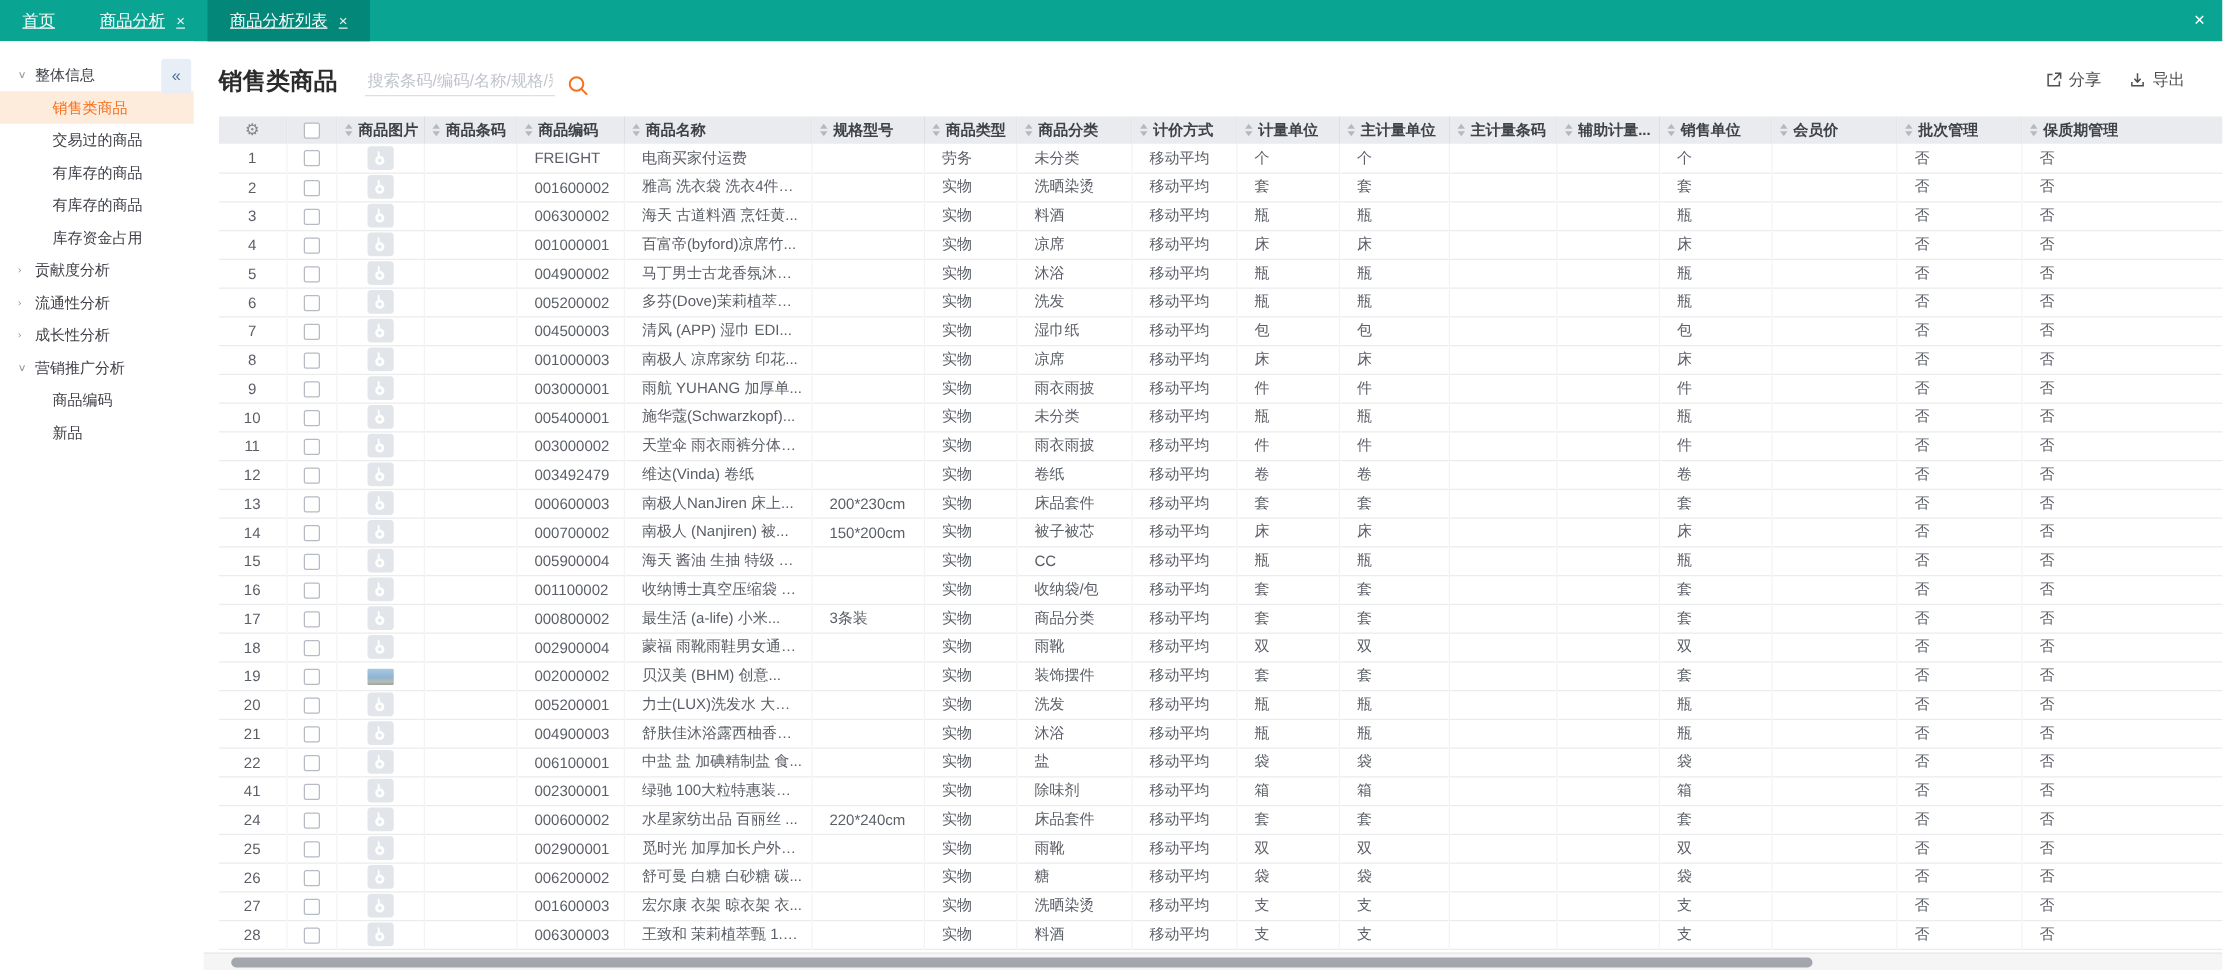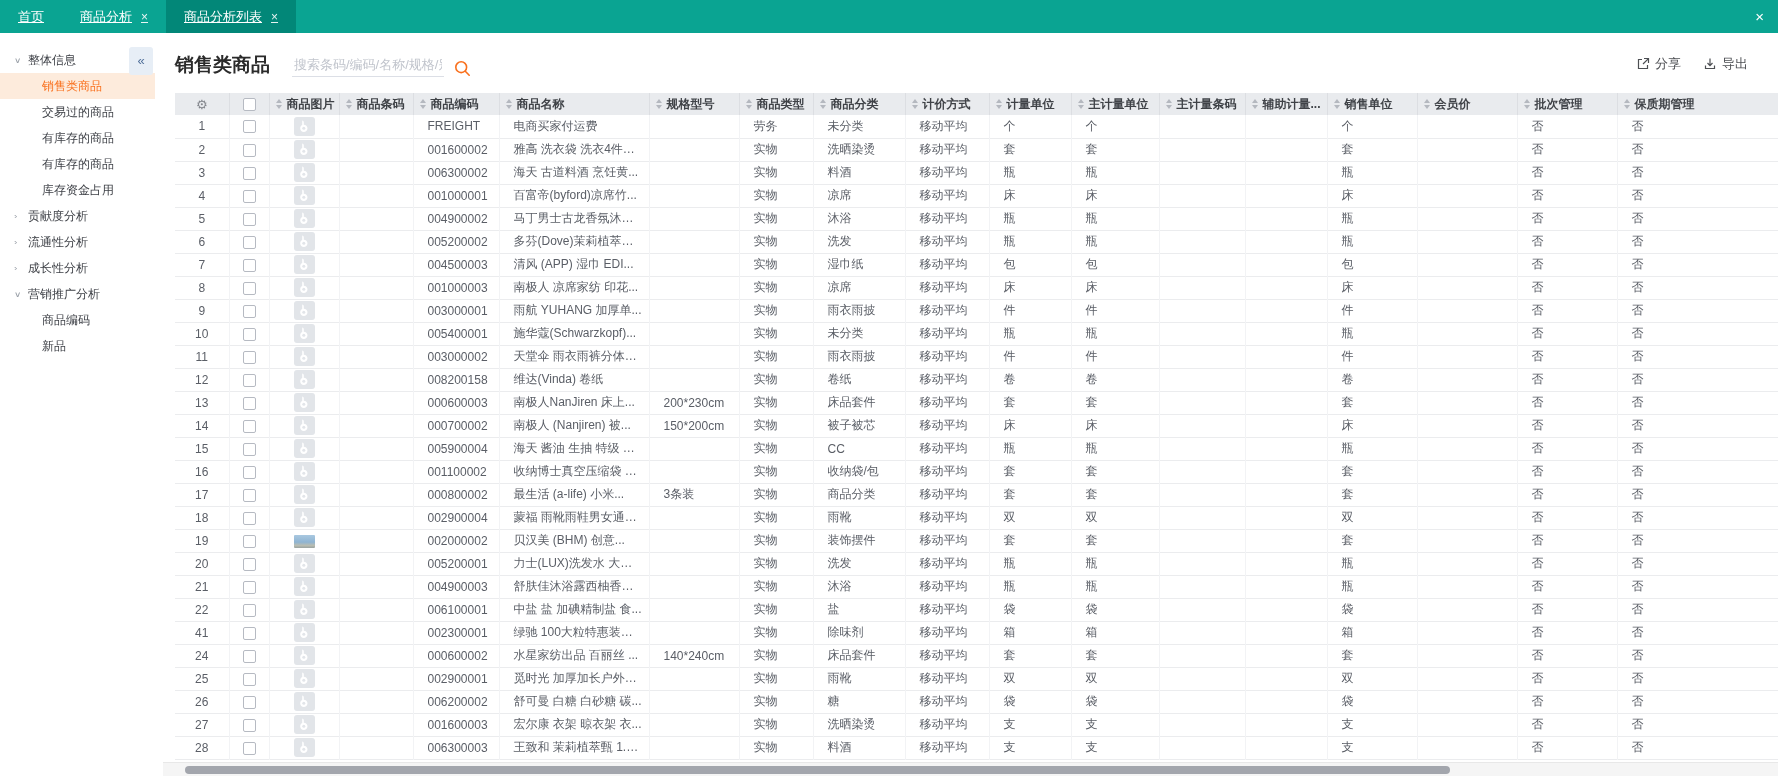--- a/index.html
+++ b/index.html
@@ -596,21 +596,21 @@
               <td class="c-img">
                 <span class="img-ph">
                   <svg width="11" height="13" viewBox="0 0 11 13">
                     <path d="M3.2 0.5c1 0 1.6.8 1.6 2v2.2c2 0 3.7 1.5 3.7 3.6S6.8 12 4.8 12 1.2 10.4 1.2 8.3c0-1.4.8-2.7 2-3.3V2.5c0-1.2 0-2 0-2z" fill="#fff"></path>
                     <circle cx="4.8" cy="8.3" r="1.5" fill="#e2e5e9"></circle>
                   </svg>
                 </span>
                 
               </td>
               <td></td>
-              <td>008200158</td>
+              <td>003492479</td>
               <td class="c-name">维达(Vinda) 卷纸</td>
               <td></td>
               <td>实物</td>
               <td>卷纸</td>
               <td>移动平均</td>
               <td>卷</td>
               <td>卷</td>
               <td></td>
               <td></td>
               <td>卷</td>
@@ -929,21 +929,21 @@
                   <svg width="11" height="13" viewBox="0 0 11 13">
                     <path d="M3.2 0.5c1 0 1.6.8 1.6 2v2.2c2 0 3.7 1.5 3.7 3.6S6.8 12 4.8 12 1.2 10.4 1.2 8.3c0-1.4.8-2.7 2-3.3V2.5c0-1.2 0-2 0-2z" fill="#fff"></path>
                     <circle cx="4.8" cy="8.3" r="1.5" fill="#e2e5e9"></circle>
                   </svg>
                 </span>
                 
               </td>
               <td></td>
               <td>000600002</td>
               <td class="c-name">水星家纺出品 百丽丝 ...</td>
-              <td>140*240cm</td>
+              <td>220*240cm</td>
               <td>实物</td>
               <td>床品套件</td>
               <td>移动平均</td>
               <td>套</td>
               <td>套</td>
               <td></td>
               <td></td>
               <td>套</td>
               <td></td>
               <td>否</td>

